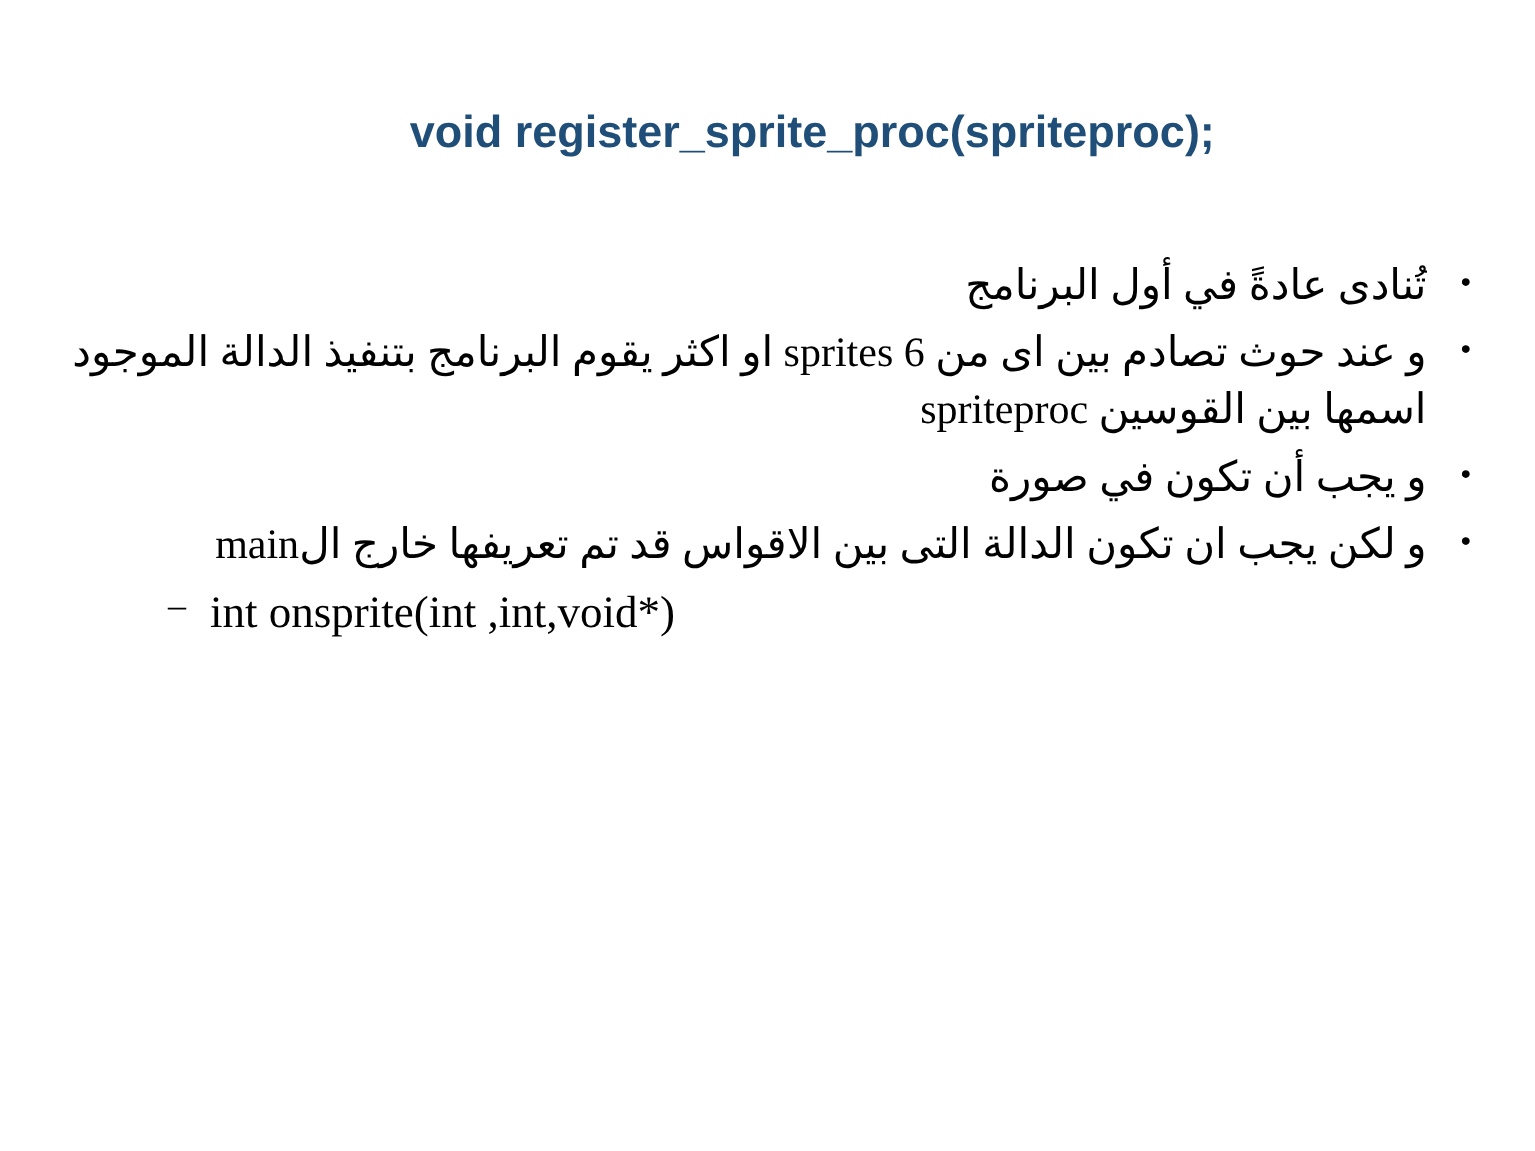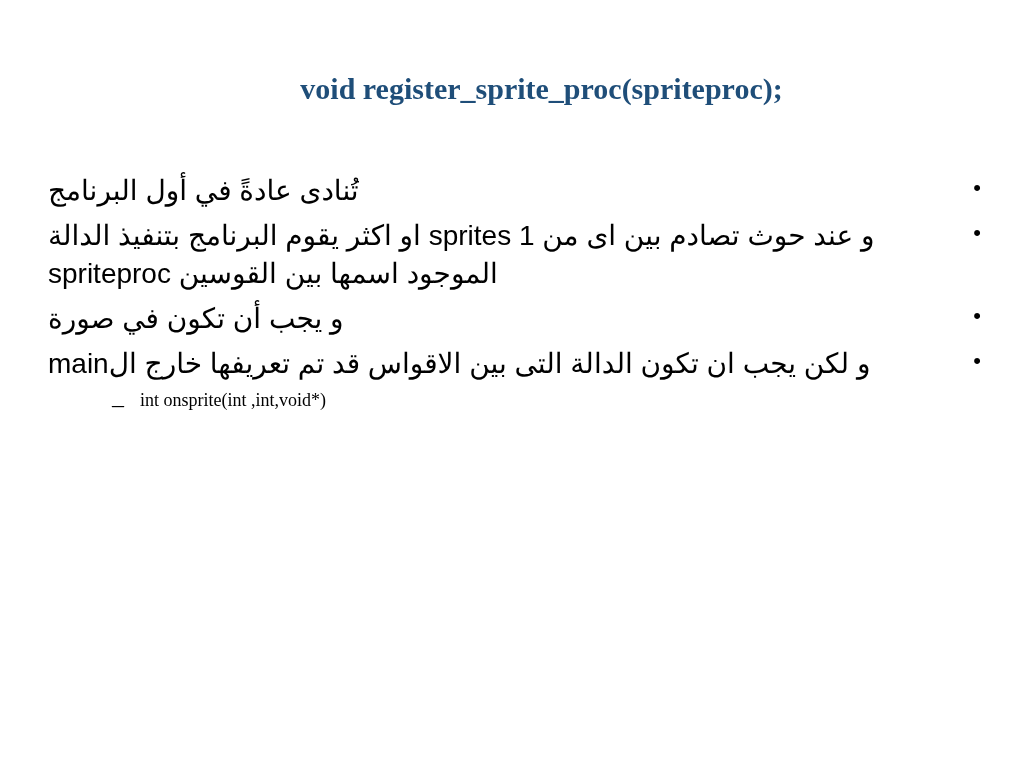--- a/index.html
+++ b/index.html
@@ -19,21 +19,21 @@
     height: 767px;
     box-sizing: border-box;
     background: #ffffff;
   }
   .slide-title {
     position: absolute;
     top: 72px;
     left: 0;
     right: 0;
     text-align: center;
-    font-family: Liberation Serif, serif;
+    font-family: Liberation Sans, sans-serif;
     font-weight: bold;
     font-size: 30px;
     color: #1F4E79;
     direction: ltr;
     letter-spacing: 0px;
     padding-left: 60px;
   }
   .body-list {
     position: absolute;
     top: 172px;
@@ -43,22 +43,22 @@
   }
   ul.level1 {
     list-style: none;
     margin: 0;
     padding: 0;
   }
   ul.level1 > li.bullet {
     position: relative;
     padding-right: 34px;
     margin-bottom: 6px;
-    text-align: left;
-    font-family: Liberation Sans, sans-serif;
+    text-align: right;
+    font-family: Liberation Serif, serif;
     font-size: 28px;
     line-height: 1.38;
     color: #000000;
   }
   ul.level1 > li.bullet::before {
     content: "\2022";
     position: absolute;
     right: 4px;
     top: -1px;
     font-size: 22px;
@@ -73,21 +73,21 @@
     margin: 6px 0 0 0;
     padding: 0;
     direction: ltr;
     text-align: left;
   }
   ul.level2 > li.subbullet {
     position: relative;
     padding-left: 34px;
     margin-left: 58px;
     font-family: "Liberation Serif", serif;
-    font-size: 18px;
+    font-size: 30px;
     line-height: 1.3;
     color: #000000;
     text-align: left;
     direction: ltr;
   }
   ul.level2 > li.subbullet::before {
     content: "\2013";
     position: absolute;
     left: 6px;
     top: 0;
@@ -101,21 +101,21 @@
 <div class="slide">
 
   <div class="slide-title" style="color: rgb(31, 78, 121);">void register_sprite_proc(spriteproc);</div>
 
   <div class="body-list">
     <ul class="level1">
       <li class="bullet">
         <span class="l1-text">تُنادى عادةً في أول البرنامج</span>
       </li>
       <li class="bullet">
-        <span class="l1-text">و عند حوث تصادم بين اى من 1 sprites او اكثر يقوم البرنامج بتنفيذ الدالة الموجود اسمها بين القوسين spriteproc</span>
+        <span class="l1-text">و عند حوث تصادم بين اى من 6 sprites او اكثر يقوم البرنامج بتنفيذ الدالة الموجود اسمها بين القوسين spriteproc</span>
       </li>
       <li class="bullet">
         <span class="l1-text">و يجب أن تكون في صورة</span>
       </li>
       <li class="bullet">
         <span class="l1-text">و لكن  يجب ان تكون الدالة التى بين الاقواس قد تم تعريفها خارج الmain</span>
       </li>
     </ul>
 
     <ul class="level2">

